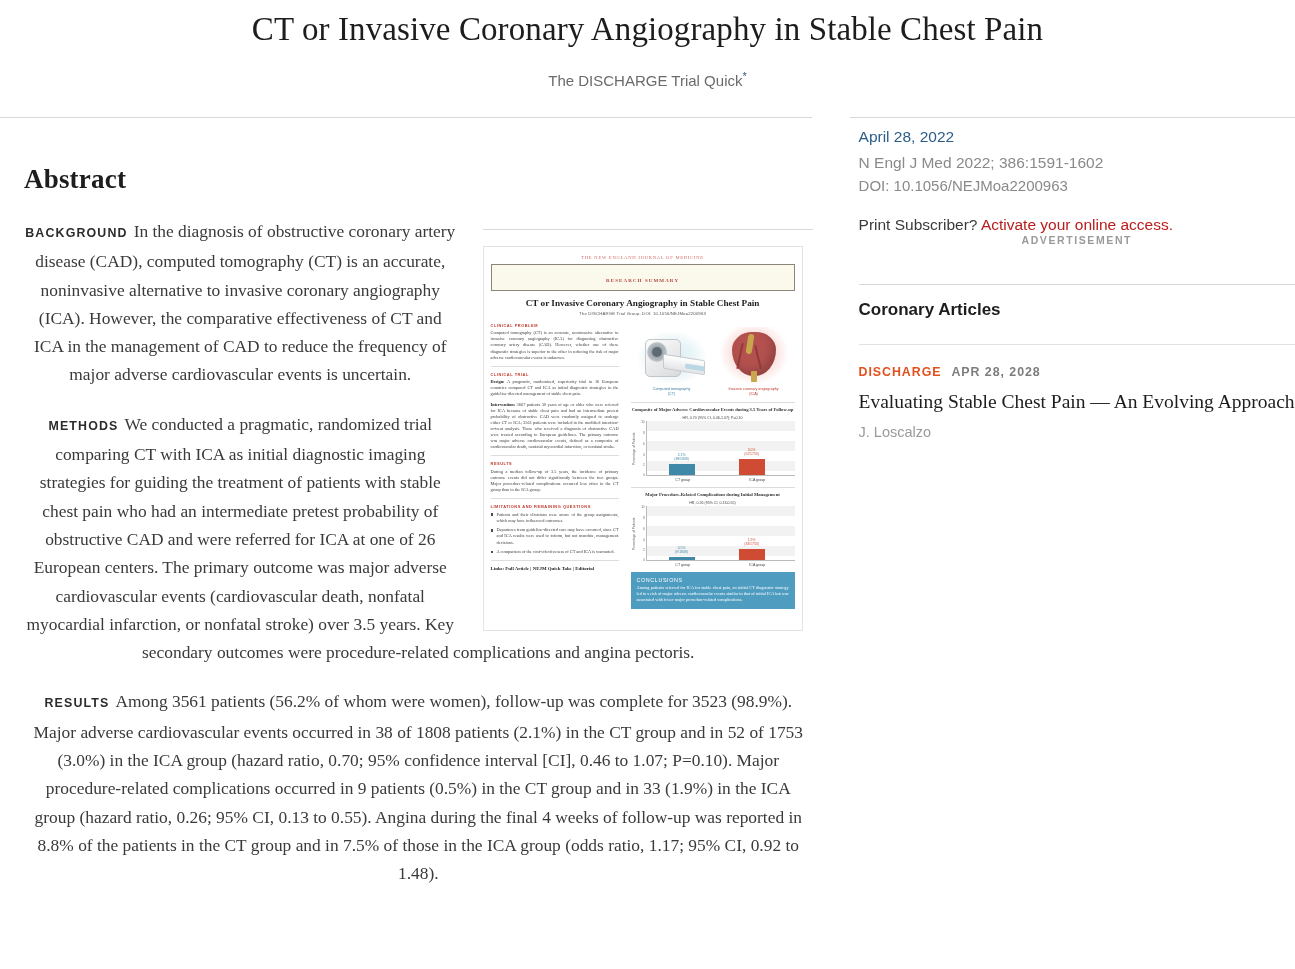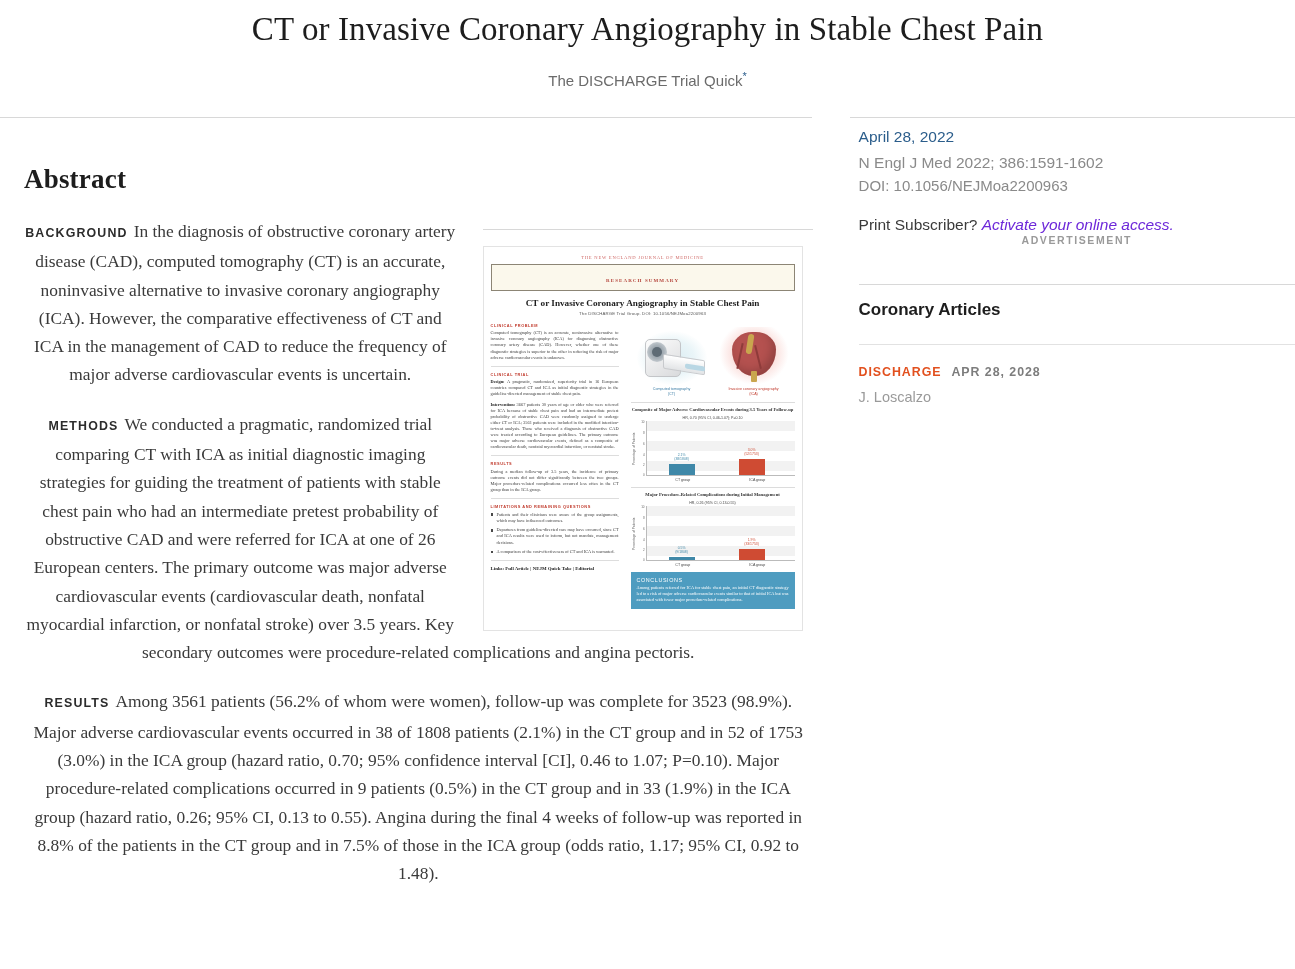--- a/index.html
+++ b/index.html
@@ -180,21 +180,21 @@
   }
   .t-concl h4{margin:0 0 2.5px 0;font-family:"Liberation Sans",sans-serif;
     font-size:5.4px;font-weight:400;letter-spacing:.6px;}
   .t-concl p{margin:0;font-family:"Liberation Serif",serif;font-size:4.3px;line-height:6px;text-align:justify;}
 
   
   .s-date{font-size:15.5px;color:#2b5d8b;margin-top:10px;}
   .s-cite{font-size:15.5px;color:#8a8a8a;margin-top:8px;}
   .s-doi{font-size:15px;color:#8a8a8a;margin-top:5px;}
   .s-print{font-size:15.5px;color:#3a3a3a;margin-top:22px;}
-  .s-print a{color:#6d28d9;text-decoration:none;font-style:italic;}
+  .s-print a{color:#b91c1c;text-decoration:none;}
   .s-ad{
     text-align:center;font-size:10.5px;letter-spacing:1.6px;color:#9a9a9a;
     font-weight:700;
   }
   .s-hr{height:1px;background:#d8d8d8;margin-top:38px;}
   .s-rel{
     font-size:17px;font-weight:700;color:#1d1d1d;margin-top:15px;
     font-family:"Liberation Sans",sans-serif;
   }
   .s-hr2{height:1px;background:#e2e2e2;margin-top:24px;}
@@ -400,17 +400,18 @@
       <div class="s-print">
         <span>Print Subscriber?</span>
         <a href="#">Activate your online access.</a>
       </div>
       <div class="s-ad">ADVERTISEMENT</div>
       <div class="s-hr"></div>
       <div class="s-rel">Coronary Articles</div>
       <div class="s-hr2"></div>
       <div class="s-meta">
         <span class="s-kind">DISCHARGE</span><span class="s-mdate">APR 28, 2028</span>
+        <div class="s-rtitle">Evaluating Stable Chest Pain — An Evolving Approach</div>
         <div class="s-rauth">J. Loscalzo</div>
       </div>
     </div>
   </div>
 </div>
 
 </body></html>

